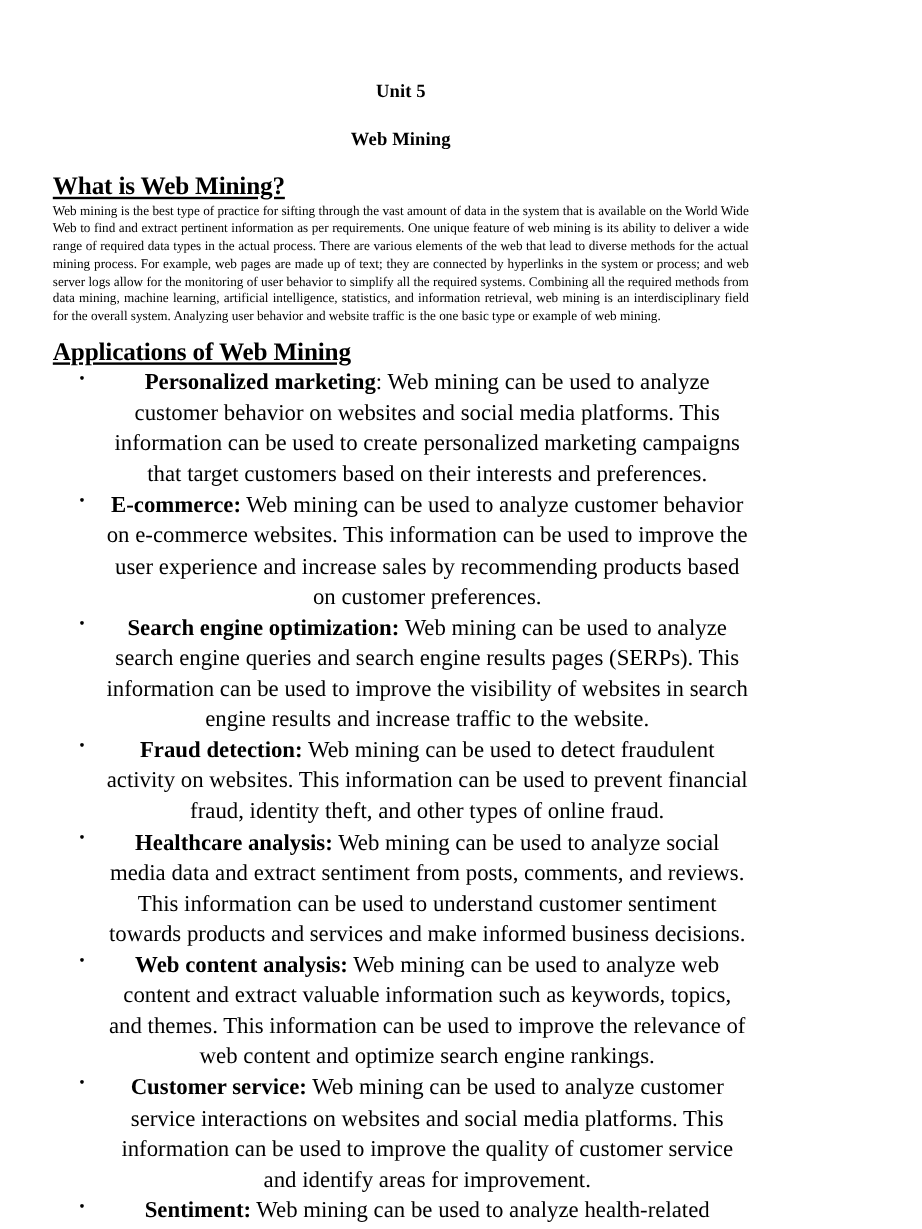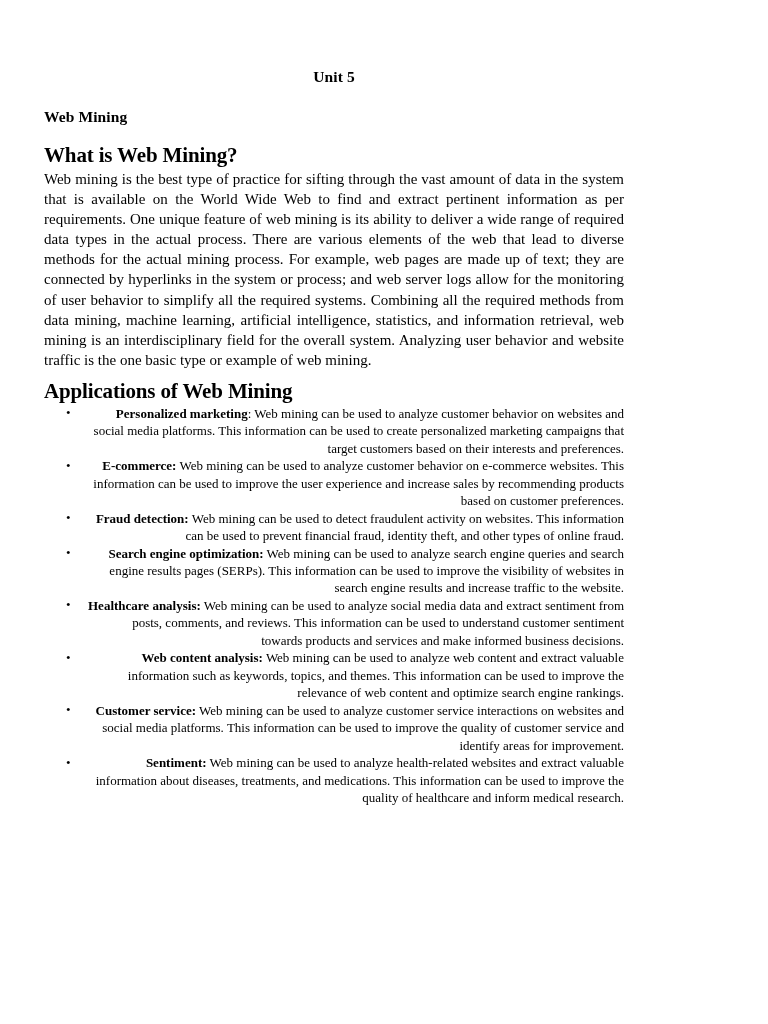--- a/index.html
+++ b/index.html
@@ -24,55 +24,57 @@
   }
   .doc-title {
     text-align: center;
     font-weight: bold;
     font-size: 15.5px;
     line-height: 1.2;
     margin: 0 0 0 0;
     letter-spacing: 0.1px;
   }
   .doc-subtitle {
+    text-align: center;
     font-weight: bold;
     font-size: 15.5px;
     line-height: 1.2;
     margin: 21px 0 0 0;
     letter-spacing: 0.1px;
   }
   h1.section-heading {
     font-weight: bold;
     font-size: 21px;
     line-height: 1.16;
     margin: 17px 0 1px 0;
     letter-spacing: -0.15px;
+    text-decoration: underline;
   }
   h1.section-heading.tight-top {
     margin-top: 9px;
   }
   p.body-para {
-    font-size: 15px;
+    font-size: 11px;
     line-height: 1.345;
     text-align: justify;
     text-justify: inter-word;
     margin: 0;
   }
   ul.bullets {
     list-style: none;
     margin: 1px 0 0 0;
     padding: 0;
   }
   ul.bullets > li {
     position: relative;
     padding-left: 22px;
     margin-left: 22px;
-    font-size: 13px;
+    font-size: 19px;
     line-height: 1.345;
-    text-align: right;
+    text-align: center;
     margin-bottom: 0;
   }
   ul.bullets > li::before {
     content: "\2022";
     position: absolute;
     left: 0;
     top: -0.5px;
     font-size: 13px;
     line-height: 1.45;
   }
@@ -92,22 +94,22 @@
   <h1 class="section-heading">What is Web Mining?</h1>
 
   <p class="body-para">Web mining is the best type of practice for sifting through the vast amount of data in the system that is available on the World Wide Web to find and extract pertinent information as per requirements. One unique feature of web mining is its ability to deliver a wide range of required data types in the actual process. There are various elements of the web that lead to diverse methods for the actual mining process. For example, web pages are made up of text; they are connected by hyperlinks in the system or process; and web server logs allow for the monitoring of user behavior to simplify all the required systems. Combining all the required methods from data mining, machine learning, artificial intelligence, statistics, and information retrieval, web mining is an interdisciplinary field for the overall system. Analyzing user behavior and website traffic is the one basic type or example of web mining.</p>
 
   <h1 class="section-heading tight-top">Applications of Web Mining</h1>
 
 
   <ul class="bullets" id="applications-list">
       <li><span class="lead">Personalized marketing</span><span>: </span><span>Web mining can be used to analyze customer behavior on websites and social media platforms. This information can be used to create personalized marketing campaigns that target customers based on their interests and preferences.</span></li>
       <li><span class="lead">E-commerce:</span><span> </span><span>Web mining can be used to analyze customer behavior on e-commerce websites. This information can be used to improve the user experience and increase sales by recommending products based on customer preferences.</span></li>
+      <li><span class="lead">Search engine optimization:</span><span> </span><span>Web mining can be used to analyze search engine queries and search engine results pages (SERPs). This information can be used to improve the visibility of websites in search engine results and increase traffic to the website.</span></li>
       <li><span class="lead">Fraud detection:</span><span> </span><span>Web mining can be used to detect fraudulent activity on websites. This information can be used to prevent financial fraud, identity theft, and other types of online fraud.</span></li>
-      <li><span class="lead">Search engine optimization:</span><span> </span><span>Web mining can be used to analyze search engine queries and search engine results pages (SERPs). This information can be used to improve the visibility of websites in search engine results and increase traffic to the website.</span></li>
       <li><span class="lead">Healthcare analysis:</span><span> </span><span>Web mining can be used to analyze social media data and extract sentiment from posts, comments, and reviews. This information can be used to understand customer sentiment towards products and services and make informed business decisions.</span></li>
       <li><span class="lead">Web content analysis:</span><span> </span><span>Web mining can be used to analyze web content and extract valuable information such as keywords, topics, and themes. This information can be used to improve the relevance of web content and optimize search engine rankings.</span></li>
       <li><span class="lead">Customer service:</span><span> </span><span>Web mining can be used to analyze customer service interactions on websites and social media platforms. This information can be used to improve the quality of customer service and identify areas for improvement.</span></li>
       <li><span class="lead">Sentiment:</span><span> </span><span>Web mining can be used to analyze health-related websites and extract valuable information about diseases, treatments, and medications. This information can be used to improve the quality of healthcare and inform medical research.</span></li>
     </ul>
 
 
 </div>
 
 </body></html>

